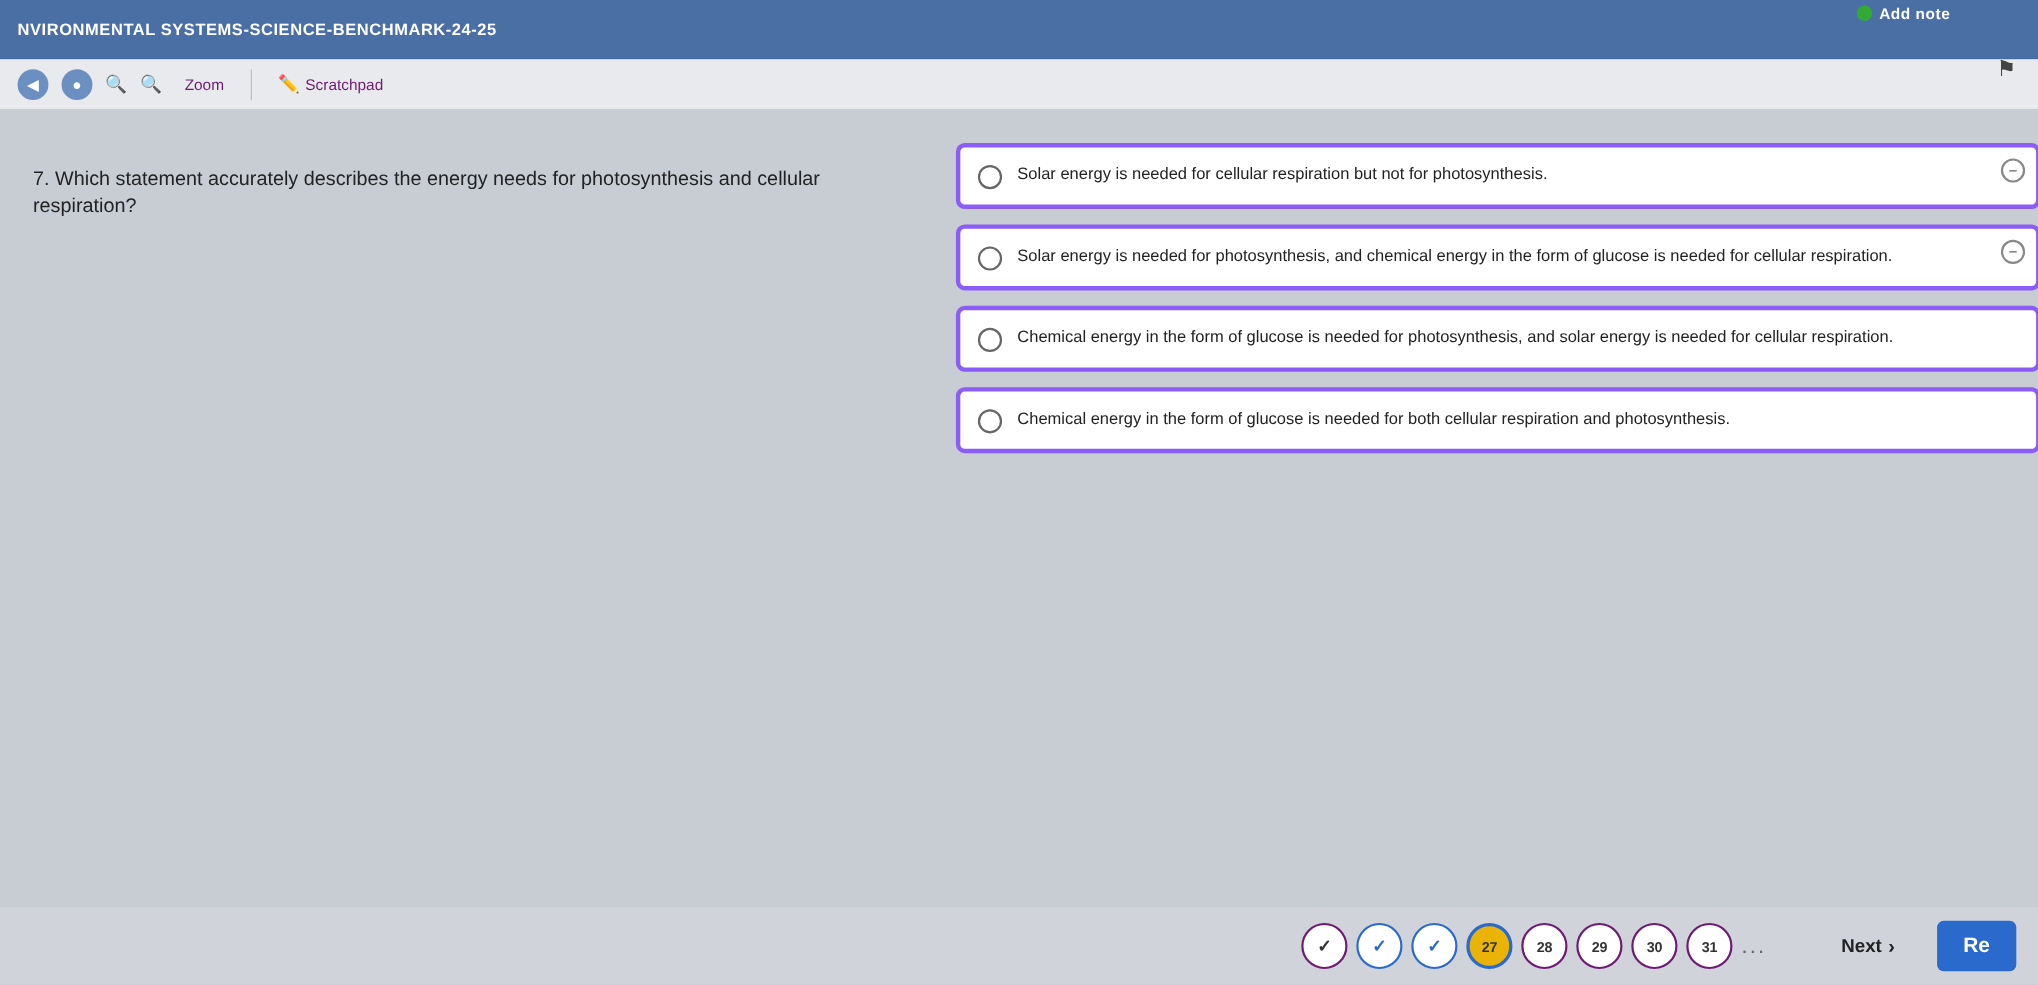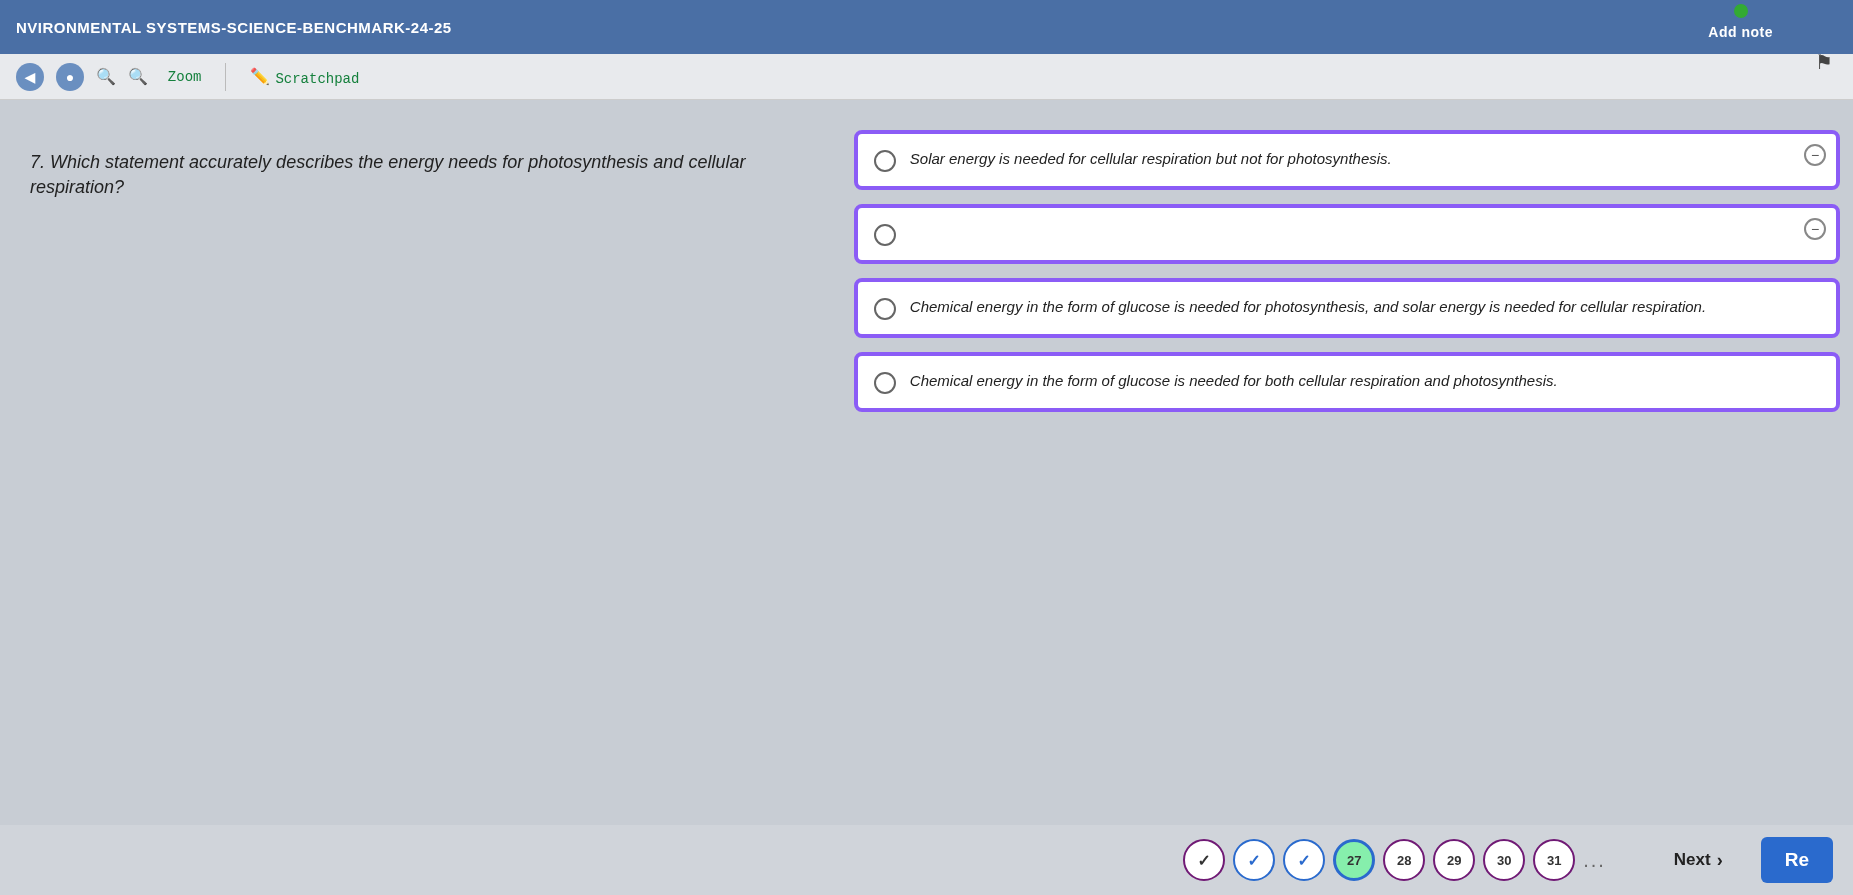--- a/index.html
+++ b/index.html
@@ -46,41 +46,39 @@
       cursor: pointer;
     }
     .toolbar-divider {
       width: 1px;
       height: 28px;
       background: #bbb;
       margin: 0 4px;
     }
     .toolbar-btn {
       display: flex;
-      align-items: flex-end;
+      align-items: center;
       gap: 5px;
       font-size: 14px;
-      color: #15803d;
+      color: #701a75;
       cursor: pointer;
       padding: 4px 8px;
       border-radius: 4px;
-      font-family: Liberation Mono, monospace;
     }
     .zoom-icon {
       font-size: 16px;
       color: #444;
     }
 
     
     .main-content {
       display: flex;
       height: calc(895px - 38px - 46px - 70px);
       padding: 20px 30px;
-      gap: 17px;
-      font-style: italic;
+      gap: 32px;
     }
 
     
     .question-panel {
       flex: 0 0 45%;
       display: flex;
       flex-direction: column;
       justify-content: flex-start;
       padding-top: 30px;
     }
@@ -197,21 +195,21 @@
     }
     .nav-bubble.check-dark::after {
       content: '✓';
       color: #333;
       font-size: 16px;
       font-weight: bold;
     }
     .nav-bubble.current {
       border-color: #2a6acd;
       border-width: 3px;
-      background: #86efac;
+      background: #eab308;
     }
     .nav-bubble .bubble-num {
       position: absolute;
       font-size: 13px;
       color: #333;
     }
 
     .nav-dots {
       font-size: 20px;
       color: #666;
@@ -270,21 +268,21 @@
       height: 14px;
       border-radius: 50%;
       background: #3a3;
     }
   </style>
 </head>
 <body>
 
 <div class="header-bar">
   <span>NVIRONMENTAL SYSTEMS-SCIENCE-BENCHMARK-24-25</span>
-  <div class="add-note-area" style="margin-left: auto; flex-direction: column;">
+  <div class="add-note-area" style="margin-left: auto;">
     <div class="green-dot"></div>
     <span>Add note</span>
   </div>
 </div>
 
 <div class="toolbar">
   <div class="toolbar-icon">◀</div>
   <div class="toolbar-icon">●</div>
   <div class="zoom-icon">🔍</div>
   <div class="zoom-icon">🔍</div>
@@ -312,20 +310,21 @@
   <div class="answers-panel">
 
     <div class="answer-option">
       <div class="radio-circle"></div>
       <span class="answer-text">Solar energy is needed for cellular respiration but not for photosynthesis.</span>
       <div class="collapse-btn">−</div>
     </div>
 
     <div class="answer-option">
       <div class="radio-circle"></div>
+      <span class="answer-text">Solar energy is needed for photosynthesis, and chemical energy in the form of glucose is needed for cellular respiration.</span>
       <div class="collapse-btn">−</div>
     </div>
 
     <div class="answer-option">
       <div class="radio-circle"></div>
       <span class="answer-text">Chemical energy in the form of glucose is needed for photosynthesis, and solar energy is needed for cellular respiration.</span>
     </div>
 
     <div class="answer-option">
       <div class="radio-circle"></div>

